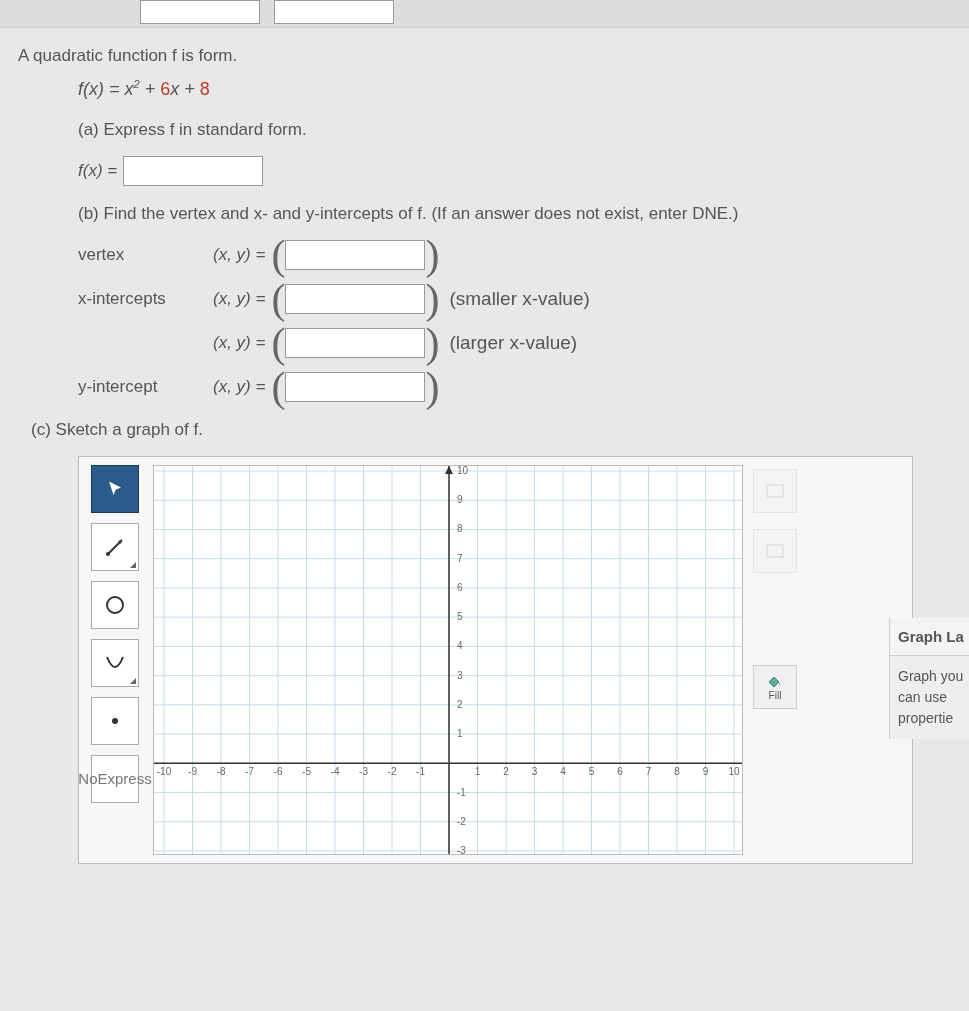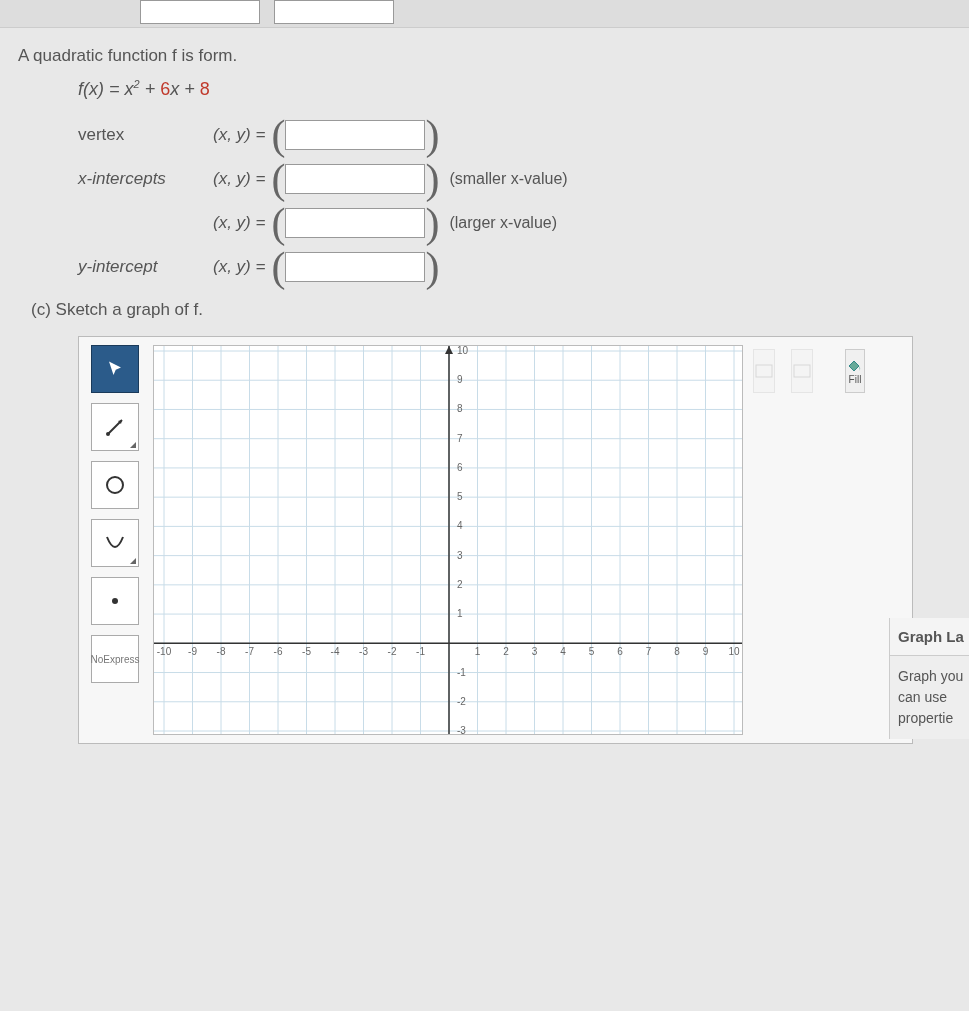--- a/index.html
+++ b/index.html
@@ -69,21 +69,21 @@
   input.answer {
     height: 30px;
     width: 140px;
     border: 1px solid #999;
     background: #fff;
     font-size: 15px;
     padding: 2px 4px;
   }
   .note {
     margin-left: 10px;
-    font-size: 16px;
+    font-size: 19px;
   }
   
   .graph-tool {
     display: flex;
     margin-left: 60px;
     border: 1px solid #bbb;
     background: #f7f7f7;
     width: 835px;
     padding: 8px;
     gap: 10px;
@@ -114,37 +114,37 @@
   }
   .tool-btn .corner {
     position: absolute;
     right: 2px;
     bottom: 2px;
     width: 0; height: 0;
     border-left: 6px solid transparent;
     border-bottom: 6px solid #666;
   }
   .tool-btn.nosol {
-    font-size: 10px;
+    font-size: 15px;
     text-align: center;
     line-height: 1.1;
     color: #777;
   }
   .canvas-wrap {
     position: relative;
     width: 590px;
     height: 390px;
     background: #fff;
     border: 1px solid #bbb;
     overflow: hidden;
   }
   .canvas-wrap svg { display: block; }
   .right-tools {
     display: flex;
-    flex-direction: row;
+    flex-direction: column;
     gap: 16px;
     width: 52px;
     padding-top: 4px;
   }
   .right-btn {
     width: 44px;
     height: 44px;
     border: 1px solid #ccc;
     background: #f0f0f0;
     font-size: 10px;
@@ -175,40 +175,48 @@
     white-space: nowrap;
     overflow: hidden;
   }
   .side-panel .body {
     padding: 10px 8px;
     font-size: 14px;
     line-height: 1.5;
     white-space: nowrap;
     overflow: hidden;
   }
-  .italic { font-style: italic; }
+  .italic { }
 </style>
 </head>
 <body>
 
 <div class="top-bar">
   <input type="text" style="">
   <input type="text" style="">
 </div>
 
 <div class="main">
 
   <div class="intro">A quadratic function f is form.</div>
 
   <div class="equation">
     <span>f(x) = x</span><sup>2</sup><span> + </span><span class="red">6</span><span>x</span><span> + </span><span class="red">8</span>
   </div>
 
-
   <div class="part">
+    <div class="part-label">(a) Express f in standard form.</div>
+    <div class="row">
+      <span class="eq-label">f(x) =</span>
+      <input class="answer" type="text" style="">
+    </div>
+  </div>
+
+  <div class="part">
+    <div class="part-label">(b) Find the vertex and x- and y-intercepts of f. (If an answer does not exist, enter DNE.)</div>
 
     <div class="row">
       <span class="row-label">vertex</span>
       <span class="eq-label">(x, y) =</span>
       <span class="paren">(</span>
       <input class="answer" type="text" style="">
       <span class="paren">)</span>
     </div>
 
     <div class="row">

